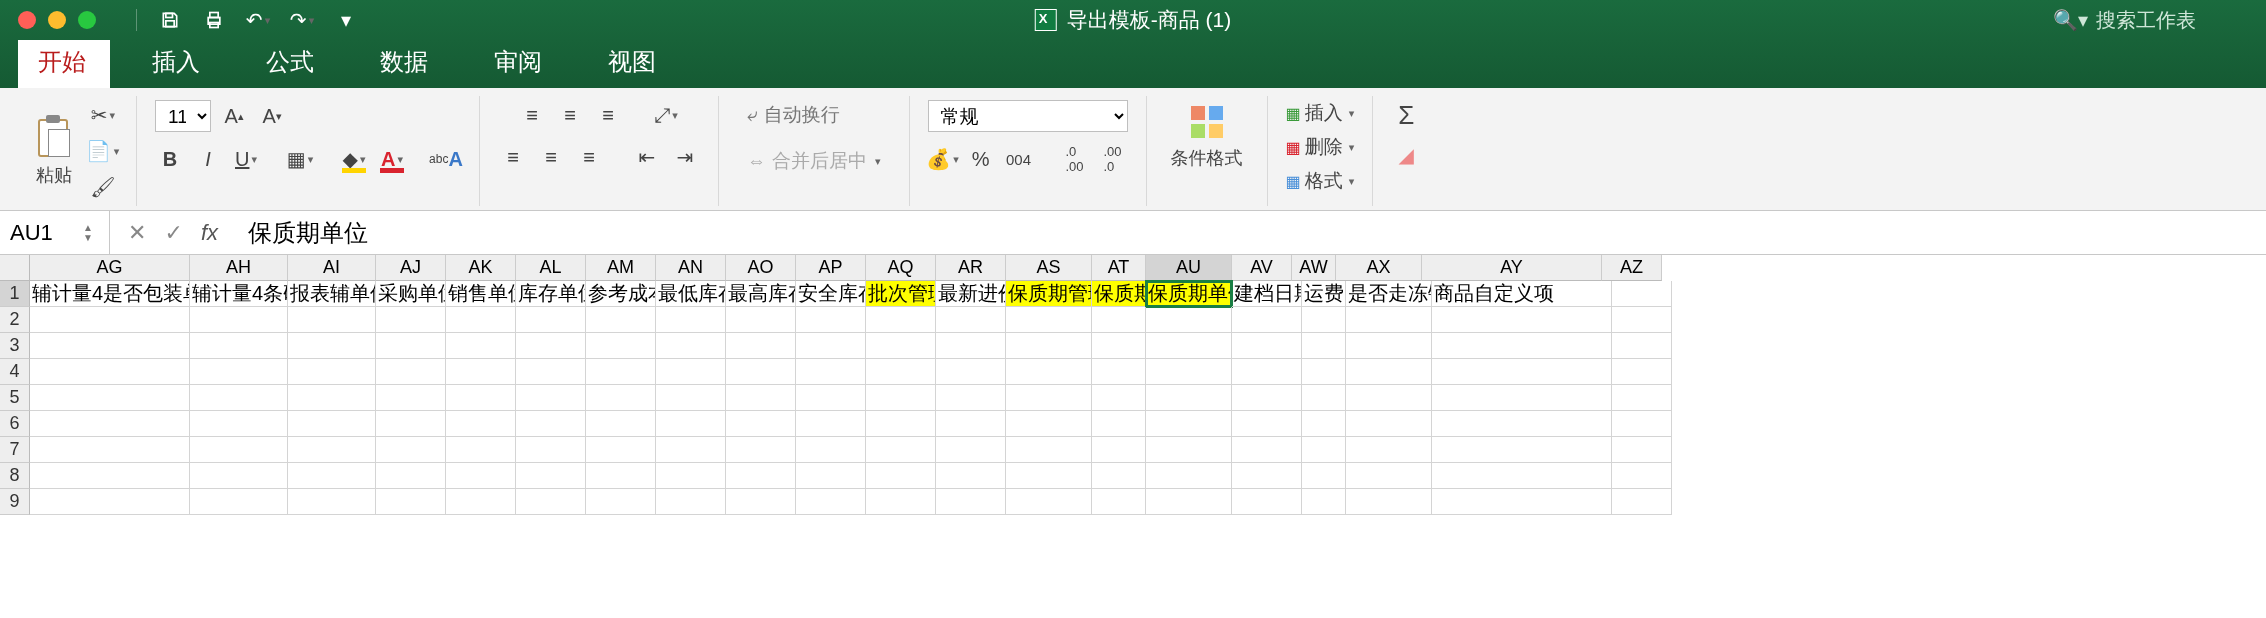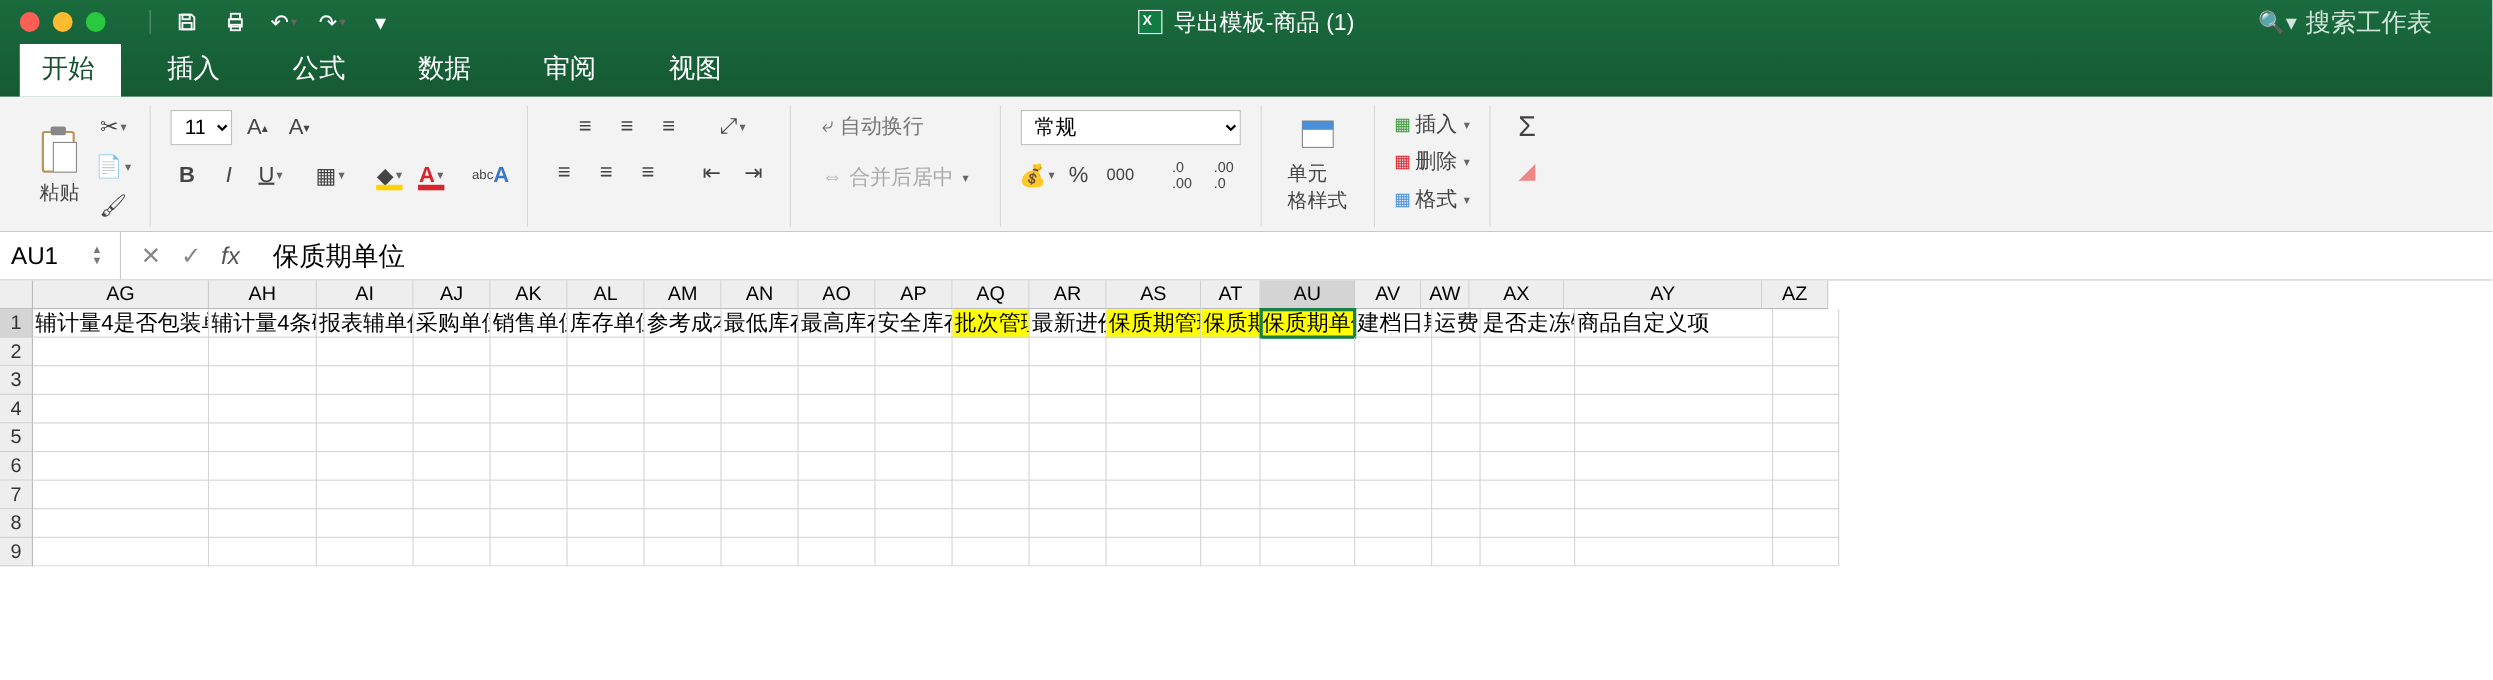--- a/index.html
+++ b/index.html
@@ -12,27 +12,27 @@
   .dot.red { background: #ff5f57; }
   .dot.yellow { background: #febc2e; }
   .dot.green { background: #28c840; }
   .qat { display: flex; gap: 22px; margin-left: 40px; align-items: center; }
   .qat-icon { width:22px; height:22px; display:flex; align-items:center; justify-content:center; color:#fff; font-size:20px; }
   .qat-sep { width:1px; height:22px; background:rgba(255,255,255,.3);}
   .title-center { position:absolute; left:50%; transform:translateX(-50%); display:flex; align-items:center; gap:10px; font-size:21px; }
   .doc-icon { width:22px; height:22px; background:#107c41; border:1px solid #fff; display:inline-block; position:relative;}
   .doc-icon::after{content:"X"; position:absolute; left:3px; top:1px; font-size:13px; color:#fff; font-weight:bold;}
   .search { position:absolute; right:20px; display:flex; align-items:center; gap:8px; color:#cfe6d8; font-size:20px;}
-  .search input{ background:transparent; border:none; color:#cfe6d8; font-size:23px; width:150px;}
+  .search input{ background:transparent; border:none; color:#cfe6d8; font-size:20px; width:150px;}
   .search input::placeholder{color:#cfe6d8;}
   
   
   .tabs { height: 48px; background: linear-gradient(#186339,#155a33); display:flex; align-items:flex-end; padding-left:18px; gap:18px; }
   .tab { padding:10px 24px 10px; color:#fff; font-size:24px; cursor:pointer; }
-  .tab.active { background:#fff; color:#14532d; font-weight:500; border-radius:2px 2px 0 0;padding-left:20px;}
+  .tab.active { background:#fff; color:#b91c1c; font-weight:500; border-radius:2px 2px 0 0;padding-left:20px;}
   
   
   .ribbon { background:#f3f3f3; border-bottom:1px solid #c8c8c8; display:flex; padding:8px 10px 4px; gap:0;}
   .group { border-right:1px solid #d8d8d8; padding:4px 18px; display:flex; flex-direction:column; align-items:center; justify-content:space-between; min-height:88px;}
   .group:last-child{border-right:none;}
   .group-row{display:flex; align-items:center; gap:8px;}
   .group-col{display:flex; flex-direction:column; gap:6px; align-items:center;}
   .big-btn{display:flex; flex-direction:column; align-items:center; gap:4px; padding:2px 6px;}
   .big-btn svg, .big-btn .ico{width:40px; height:40px;}
   .btn-label{font-size:18px; color:#444;}
@@ -213,37 +213,38 @@
       </div>
     </div>
   </div>
 
   <div class="group">
     <div class="group-col" style="gap:12px;align-items:flex-end">
       <select class="combo" style="width:200px"><option>常规</option></select>
       <div class="group-row">
         <div class="small-btn" style="color:#c8a030">💰<span class="arrow">▾</span></div>
         <div class="small-btn">%</div>
-        <div class="small-btn" style="font-size:15px">000</div>
+        <div class="small-btn" style="font-size:15px">004</div>
         <div style="width:10px"></div>
         <div class="small-btn" style="font-size:13px">.0<br>.00</div>
         <div class="small-btn" style="font-size:13px">.00<br>.0</div>
       </div>
     </div>
   </div>
 
   <div class="group">
     <div class="group-row" style="gap:18px">
       <div class="big-btn">
         <svg width="40" height="40">
-            <rect x="6" y="8" width="28" height="24" fill="#fff" stroke="#888"></rect>
-            <rect x="6" y="8" width="28" height="8" fill="#4a90d9"></rect>
+            <rect x="4" y="4" width="14" height="14" fill="#e86"></rect>
+            <rect x="22" y="4" width="14" height="14" fill="#6ae"></rect>
+            <rect x="4" y="22" width="14" height="14" fill="#ad6"></rect>
+            <rect x="22" y="22" width="14" height="14" fill="#fc6"></rect>
           </svg>
-        <span class="btn-label" style="white-space:pre">单元
-格样式</span>
+        <span class="btn-label">条件格式</span>
       </div>
     </div>
   </div>
 
   <div class="group">
     <div class="vert-stack" style="gap:8px">
       <div class="mini-row">
           <span style="color:#3a9a3a">▦</span>
           <span class="mini-label">插入</span>
           <span class="arrow">▾</span>

